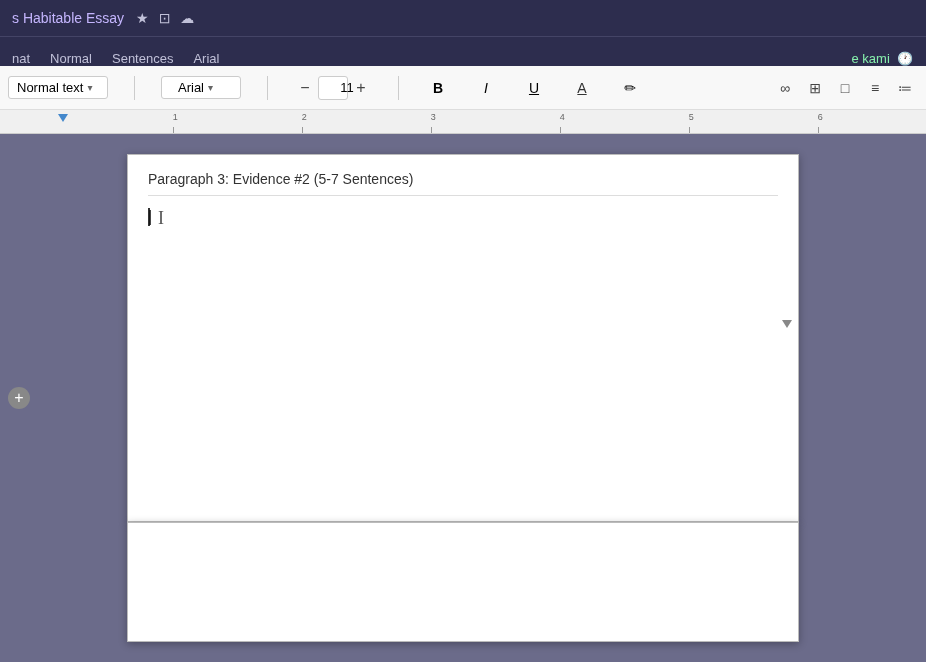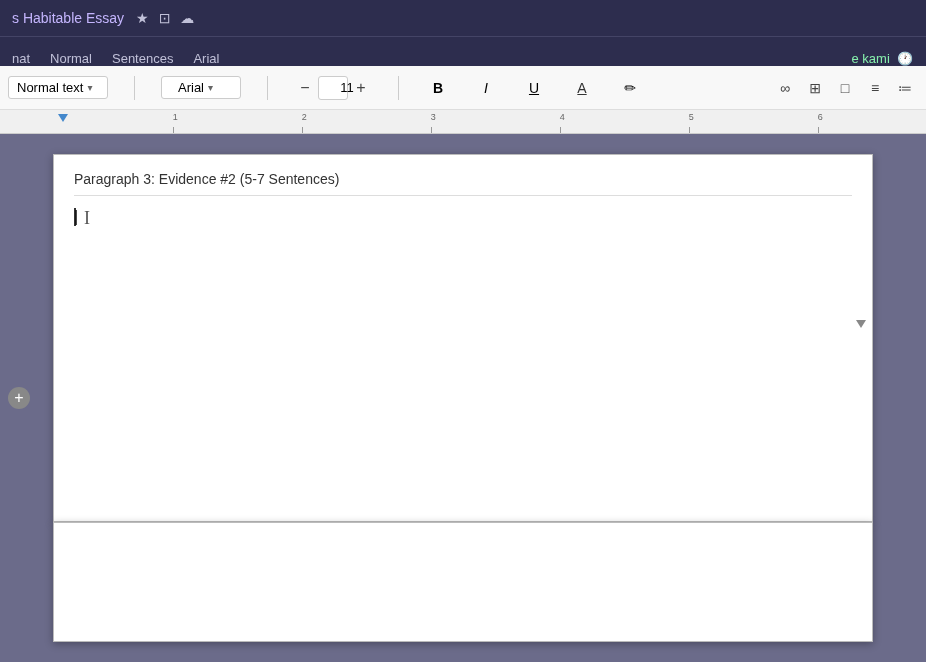--- a/index.html
+++ b/index.html
@@ -246,21 +246,21 @@
       justify-content: center;
       color: white;
       font-size: 16px;
       cursor: pointer;
       line-height: 1;
     }
 
     
     .doc-page {
       background: white;
-      width: 820px;
+      width: 672px;
       border: 1px solid #bbb;
       box-shadow: 0 2px 8px rgba(0,0,0,0.3);
       margin-bottom: 0;
       position: relative;
     }
 
     .doc-page-first {
       height: 370px;
     }
 

